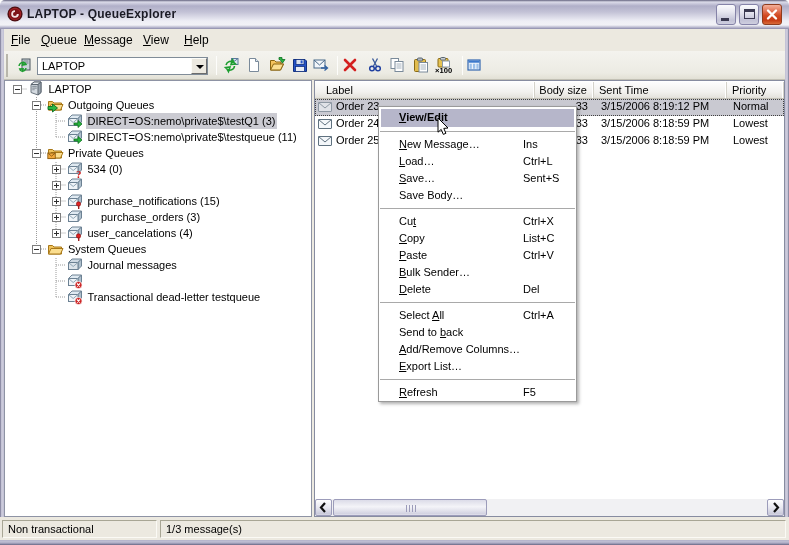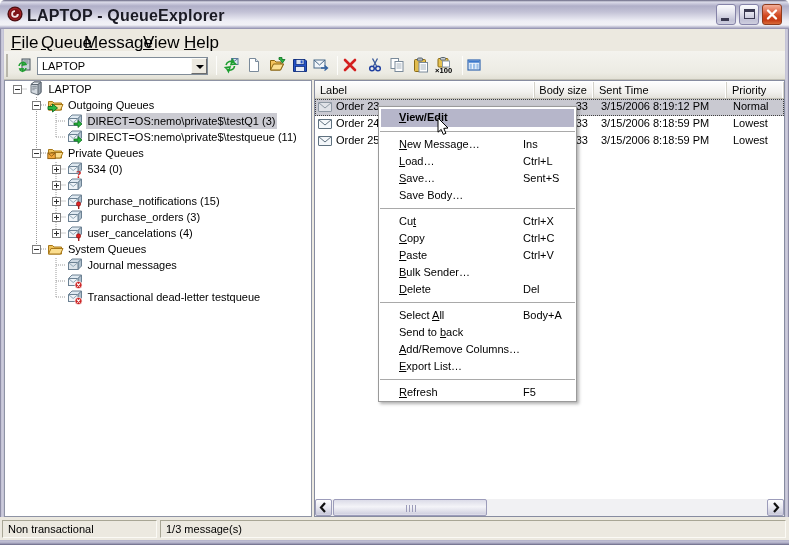--- a/index.html
+++ b/index.html
@@ -2,30 +2,30 @@
 <html><head><meta charset="utf-8">
 <style>
 * { margin:0; padding:0; box-sizing:border-box; }
 html,body { width:789px; height:545px; overflow:hidden; }
 body { position:relative; font-family:"Liberation Sans",sans-serif; font-size:11px; color:#000; background:#fff; }
 .abs { position:absolute; }
 
 #titlebar { left:0; top:0; width:789px; height:29px;
   background:linear-gradient(180deg,#63627e 0px,#dbdbe9 2px,#b0afc8 6px,#c3c2d6 12px,#eeeef5 21px,#f2f2f7 25px,#a8a7c2 28px,#8a89a6 29px);
   border-radius:5px 5px 0 0; }
-#title-text { left:27px; top:7px; font-size:16px; font-weight:bold; color:#1a1a24; letter-spacing:0.2px; }
+#title-text { left:27px; top:7px; font-size:12px; font-weight:bold; color:#1a1a24; letter-spacing:0.2px; }
 .wbtn { top:4px; width:20px; height:21px; border-radius:3px; border:1px solid #8583a8; }
 .wbtn.silver { background:linear-gradient(180deg,#fbfbfd 0%,#e8e8f1 35%,#c2c2d6 80%,#cfcfdf 100%); }
 #btn-close { background:linear-gradient(180deg,#f4b09a 0%,#e2775a 30%,#d24a22 55%,#c63d16 80%,#d96a39 100%); border-color:#8e3c1e; }
 
 .lr-border { top:29px; width:4px; height:511px; background:linear-gradient(90deg,#63627e 0,#b9b8ce 1px,#d0cfde 2px,#c0bfd3 4px); }
 #border-bottom { left:0; top:540px; width:789px; height:5px; background:linear-gradient(180deg,#b4b3cb 0,#c0bfd3 2px,#8f8eab 4px,#63627e 5px); }
 
 #client { left:4px; top:29px; width:781px; height:511px; background:#ece9e0; }
-#menubar { left:4px; top:29px; width:781px; height:22px; font-size:17px; }
+#menubar { left:4px; top:29px; width:781px; height:22px; font-size:12px; }
 #menubar span { position:absolute; top:4px; }
 #toolbar { left:4px; top:51px; width:781px; height:29px; background:linear-gradient(180deg,#f4f3ee 0,#ecebe3 22px,#e2e0d5 28px); border-bottom:1px solid #c2c0b4; }
 #combo { left:37px; top:57px; width:171px; height:18px; background:#fff; border:1px solid #808c98; }
 #combo-text { left:42px; top:60px; }
 #combo-btn { left:191px; top:58px; width:16px; height:16px; background:#ece9e0; border:1px solid; border-color:#fcfcf8 #6c6c6c #6c6c6c #fcfcf8; }
 #combo-btn:after { content:""; position:absolute; left:4px; top:6px; border:4px solid transparent; border-top-color:#000; }
 
 #treepanel { left:4px; top:80px; width:308px; height:437px; background:#fff; border:1px solid #8e93a4; }
 #treebody { left:0px; top:0px; width:312px; height:517px; }
 #listpanel { left:314px; top:80px; width:471px; height:437px; background:#fff; border:1px solid #878ca0; }
@@ -314,21 +314,21 @@
         <circle cx="11.5" cy="12" r="3.6" fill="#cc2222" stroke="#fff" stroke-width="0.7"></circle>
         <path d="M10 10.5 L13 13.5 M13 10.5 L10 13.5" stroke="#fff" stroke-width="1.1"></path>
       </svg></div>
     <div style="position:absolute;left:85.5px;top:289px;height:16px;line-height:16px;padding:0 2px;white-space:pre">Transactional dead-letter testqueue</div>
   </div>
 
 <div class="abs" id="listpanel"></div>
 <div class="abs" id="listbody">
     <div class="hdr">
  <div class="hseg" style="left:0;width:220px">
-        <span style="margin-left:5px">Label</span>
+        <span style="margin-left:11px">Label</span>
       </div>
  <div class="hseg" style="left:220px;width:59px">
         <span style="margin-left:auto;margin-right:6px">Body size</span>
       </div>
  <div class="hseg" style="left:279px;width:133px">
         <span style="margin-left:5px">Sent Time</span>
       </div>
  <div class="hseg" style="left:412px;width:57px">
         <span style="margin-left:5px">Priority</span>
       </div>
@@ -391,29 +391,29 @@
     <div style="position:absolute;left:144px;top:31px">Ins</div>
     <div style="position:absolute;left:20px;top:48px"><u>L</u>oad…</div>
     <div style="position:absolute;left:144px;top:48px">Ctrl+L</div>
     <div style="position:absolute;left:20px;top:65px"><u>S</u>ave…</div>
     <div style="position:absolute;left:144px;top:65px">Sent+S</div>
     <div style="position:absolute;left:20px;top:82px">Save Body…</div>
     <div style="position:absolute;left:1px;right:1px;top:101px;height:1px;background:#a9a9a9"></div>
     <div style="position:absolute;left:20px;top:108px">Cu<u>t</u></div>
     <div style="position:absolute;left:144px;top:108px">Ctrl+X</div>
     <div style="position:absolute;left:20px;top:125px"><u>C</u>opy</div>
-    <div style="position:absolute;left:144px;top:125px">Ctrl+C</div>
+    <div style="position:absolute;left:144px;top:125px">List+C</div>
     <div style="position:absolute;left:20px;top:142px"><u>P</u>aste</div>
     <div style="position:absolute;left:144px;top:142px">Ctrl+V</div>
     <div style="position:absolute;left:20px;top:159px"><u>B</u>ulk Sender…</div>
     <div style="position:absolute;left:20px;top:176px"><u>D</u>elete</div>
     <div style="position:absolute;left:144px;top:176px">Del</div>
     <div style="position:absolute;left:1px;right:1px;top:195px;height:1px;background:#a9a9a9"></div>
     <div style="position:absolute;left:20px;top:202px">Select <u>A</u>ll</div>
-    <div style="position:absolute;left:144px;top:202px">Body+A</div>
+    <div style="position:absolute;left:144px;top:202px">Ctrl+A</div>
     <div style="position:absolute;left:20px;top:219px">Send to <u>b</u>ack</div>
     <div style="position:absolute;left:20px;top:236px"><u>A</u>dd/Remove Columns…</div>
     <div style="position:absolute;left:20px;top:253px"><u>E</u>xport List…</div>
     <div style="position:absolute;left:1px;right:1px;top:272px;height:1px;background:#a9a9a9"></div>
     <div style="position:absolute;left:20px;top:279px"><u>R</u>efresh</div>
     <div style="position:absolute;left:144px;top:279px">F5</div>
   </div>
 <div class="abs" style="left:437px;top:117px;width:12px;height:19px"><svg width="12" height="19" viewBox="0 0 12 19" style="overflow:visible;">
       <path d="M1 1 L1 15.2 L4.2 12.4 L6.3 17.4 L8.9 16.3 L6.8 11.4 L11 11 Z" fill="#fff" stroke="#000" stroke-width="1"></path>
     </svg></div>

